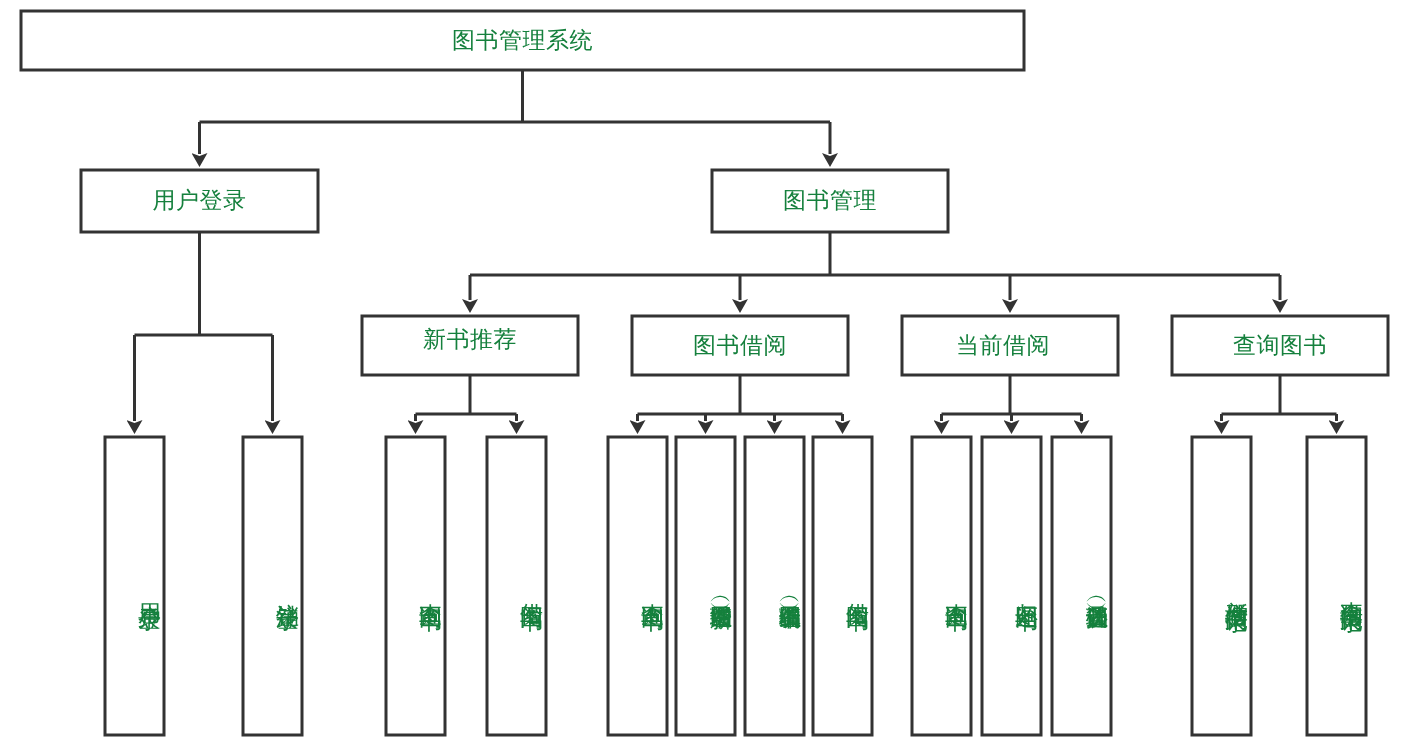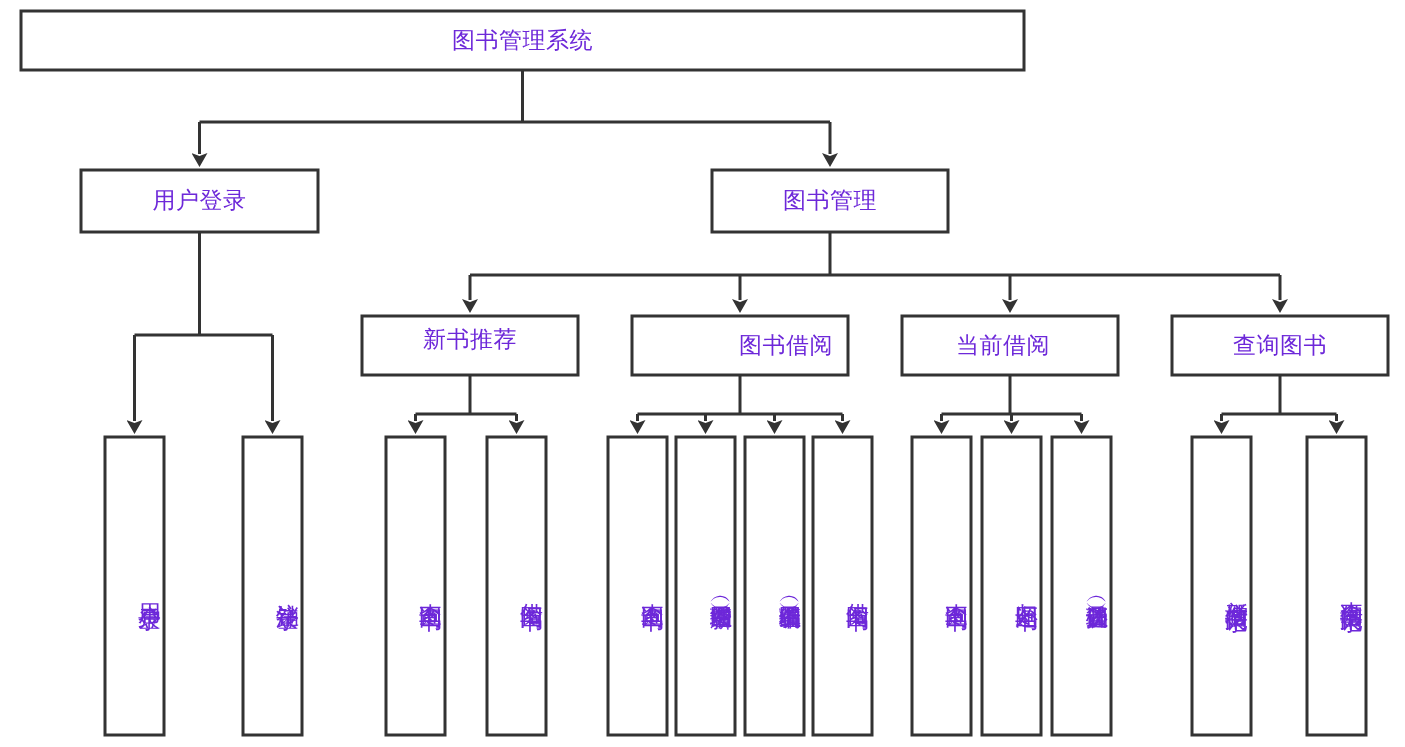--- a/index.html
+++ b/index.html
@@ -40,21 +40,21 @@
   .arrow-head {
     fill: #333333;
     stroke: none;
   }
   
   .node-label {
     position: absolute;
     display: flex;
     align-items: center;
     justify-content: center;
-    color: #6d28d9;
+    color: #15803d;
     pointer-events: none;
     box-sizing: border-box;
   }
   .node-label.horizontal {
     font-size: 23px;
     line-height: 1.2;
     letter-spacing: 0.5px;
     white-space: nowrap;
   }
   .node-label.vertical {
@@ -150,21 +150,21 @@
         <rect x="1192" y="437" width="59" height="298" class="node-box"></rect>
         <rect x="1307" y="437" width="59" height="298" class="node-box"></rect>
       </g>
   </svg>
 
   <div id="labels">
       <div class="node-label horizontal" style="left: 21px; top: 11px; width: 1003px; height: 59px;">图书管理系统</div>
       <div class="node-label horizontal" style="left: 81px; top: 170px; width: 237px; height: 62px;">用户登录</div>
       <div class="node-label horizontal" style="left: 712px; top: 170px; width: 236px; height: 62px; border-radius: 18px;">图书管理</div>
       <div class="node-label horizontal" style="left: 362px; top: 316px; width: 216px; height: 47px;">新书推荐</div>
-      <div class="node-label horizontal" style="left: 632px; top: 316px; width: 216px; height: 59px; margin-left: 46px;">图书借阅</div>
+      <div class="node-label horizontal" style="left: 632px; top: 316px; width: 216px; height: 59px;">图书借阅</div>
       <div class="node-label horizontal" style="left: 902px; top: 316px; width: 202px; height: 59px;">当前借阅</div>
       <div class="node-label horizontal" style="left: 1172px; top: 316px; width: 216px; height: 59px;">查询图书</div>
       <div class="node-label vertical" style="left: 105px; top: 437px; width: 59px; height: 298px;">用户登录</div>
       <div class="node-label vertical" style="left: 243px; top: 437px; width: 59px; height: 298px;">注销登录</div>
       <div class="node-label vertical" style="left: 386px; top: 437px; width: 59px; height: 298px;">查询图书</div>
       <div class="node-label vertical" style="left: 487px; top: 437px; width: 59px; height: 298px;">借阅图书</div>
       <div class="node-label vertical" style="left: 608px; top: 437px; width: 59px; height: 298px;">查询图书</div>
       <div class="node-label vertical v-long" style="left: 676px; top: 437px; width: 59px; height: 298px;">新增图书（管理员）</div>
       <div class="node-label vertical v-long" style="left: 745px; top: 437px; width: 59px; height: 298px;">编辑图书（管理员）</div>
       <div class="node-label vertical" style="left: 813px; top: 437px; width: 59px; height: 298px;">借阅图书</div>

